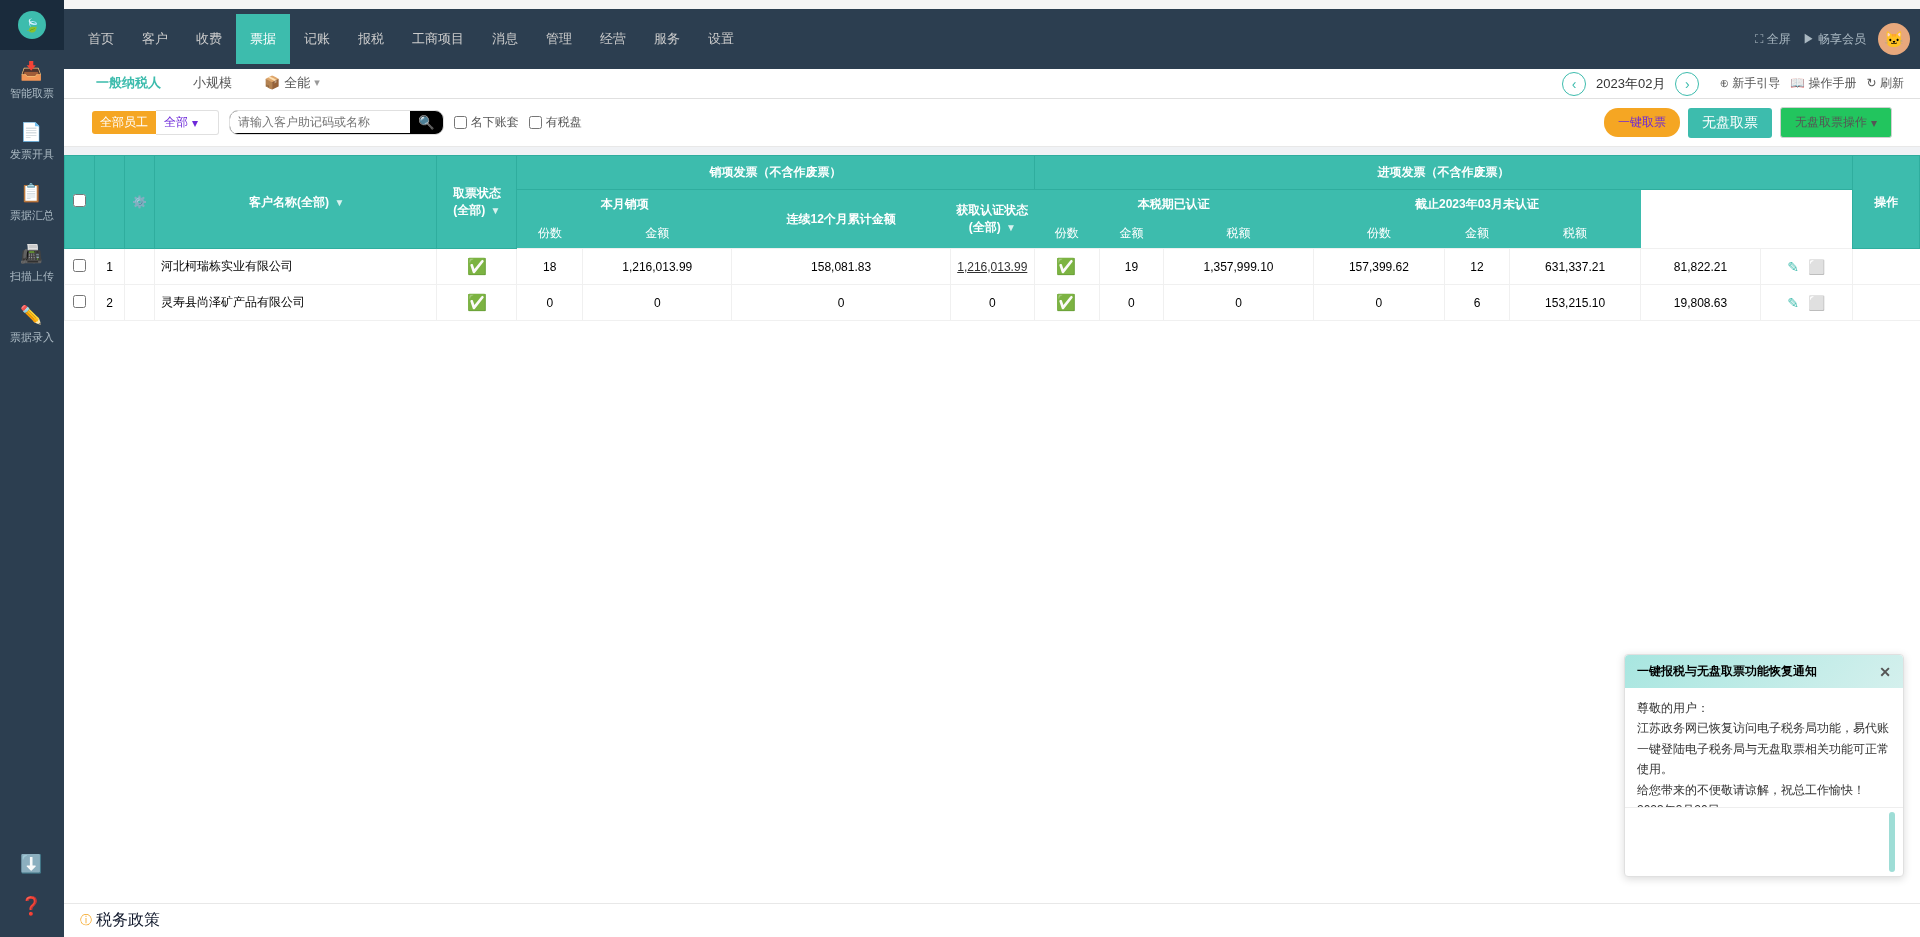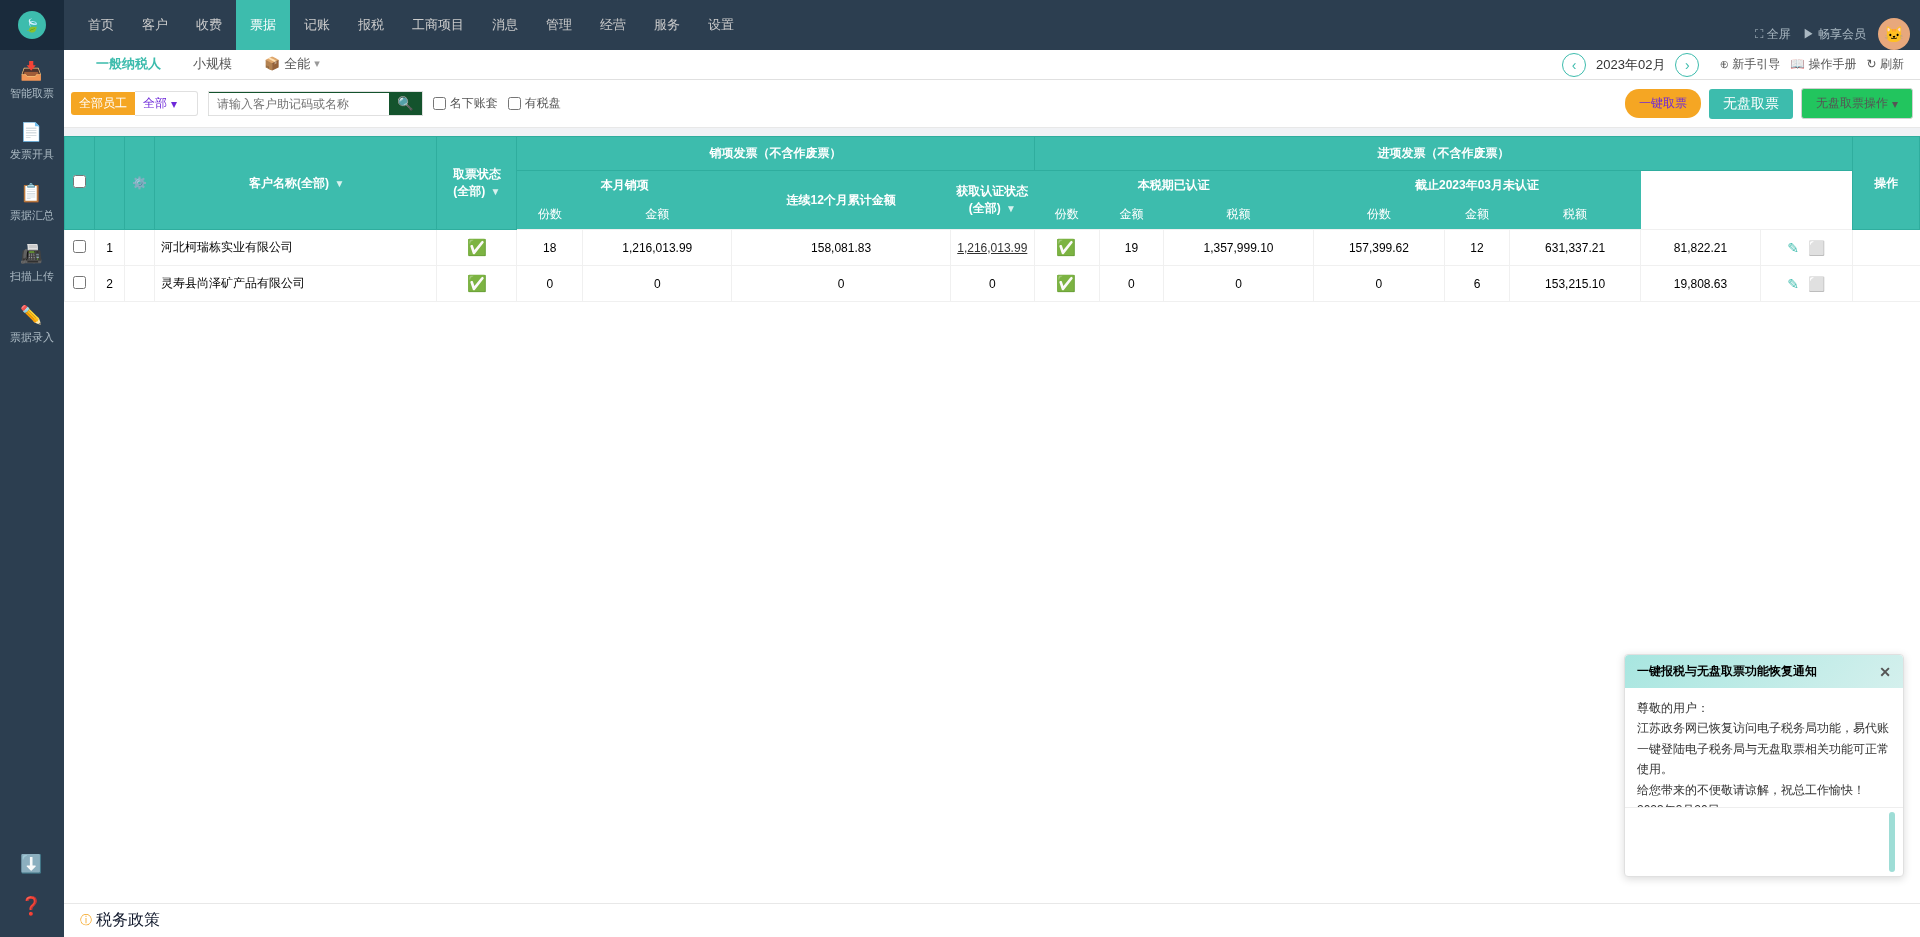--- a/index.html
+++ b/index.html
@@ -44,27 +44,28 @@
       flex-direction: column;
       align-items: center;
       padding-bottom: 10px;
     }
 
     
     .main { flex: 1; display: flex; flex-direction: column; overflow: hidden; }
 
     
     .topnav {
-      height: 50px;
+      height: 60px;
       background: #2c3e50;
       display: flex;
-      align-items: flex-end;
+      align-items: center;
       padding: 0 10px;
       color: #ccc;
       flex-shrink: 0;
+      margin-top: 9px;
     }
     .topnav-item {
       padding: 0 14px;
       height: 50px;
       display: flex;
       align-items: center;
       cursor: pointer;
       font-size: 13px;
       color: #ccc;
     }
@@ -134,21 +135,21 @@
       align-items: center;
       gap: 10px;
       font-size: 12px;
       color: #555;
     }
     .subtab-actions span { cursor: pointer; }
 
     
     .toolbar {
       background: #fff;
-      padding: 8px 7px;
+      padding: 8px 28px;
       display: flex;
       align-items: center;
       gap: 10px;
       border-bottom: 1px solid #e8e8e8;
       flex-shrink: 0;
     }
     .toolbar-employee {
       display: flex;
       align-items: center;
       gap: 0;
@@ -169,25 +170,25 @@
       color: #6d28d9;
       background: #fff;
       cursor: pointer;
       position: relative;
       display: flex;
       align-items: center;
       gap: 4px;
     }
     .search-box {
       display: flex;
-      align-items: center;
+      align-items: flex-start;
       border: 1px solid #e0e0e0;
-      border-radius: 1px;
+      border-radius: 9px;
       overflow: hidden;
-      background: #14532d;
+      background: #000000;
     }
     .search-box input {
       border: none;
       outline: none;
       padding: 4px 8px;
       font-size: 12px;
       width: 180px;
     }
     .search-box .search-btn {
       background: none;

